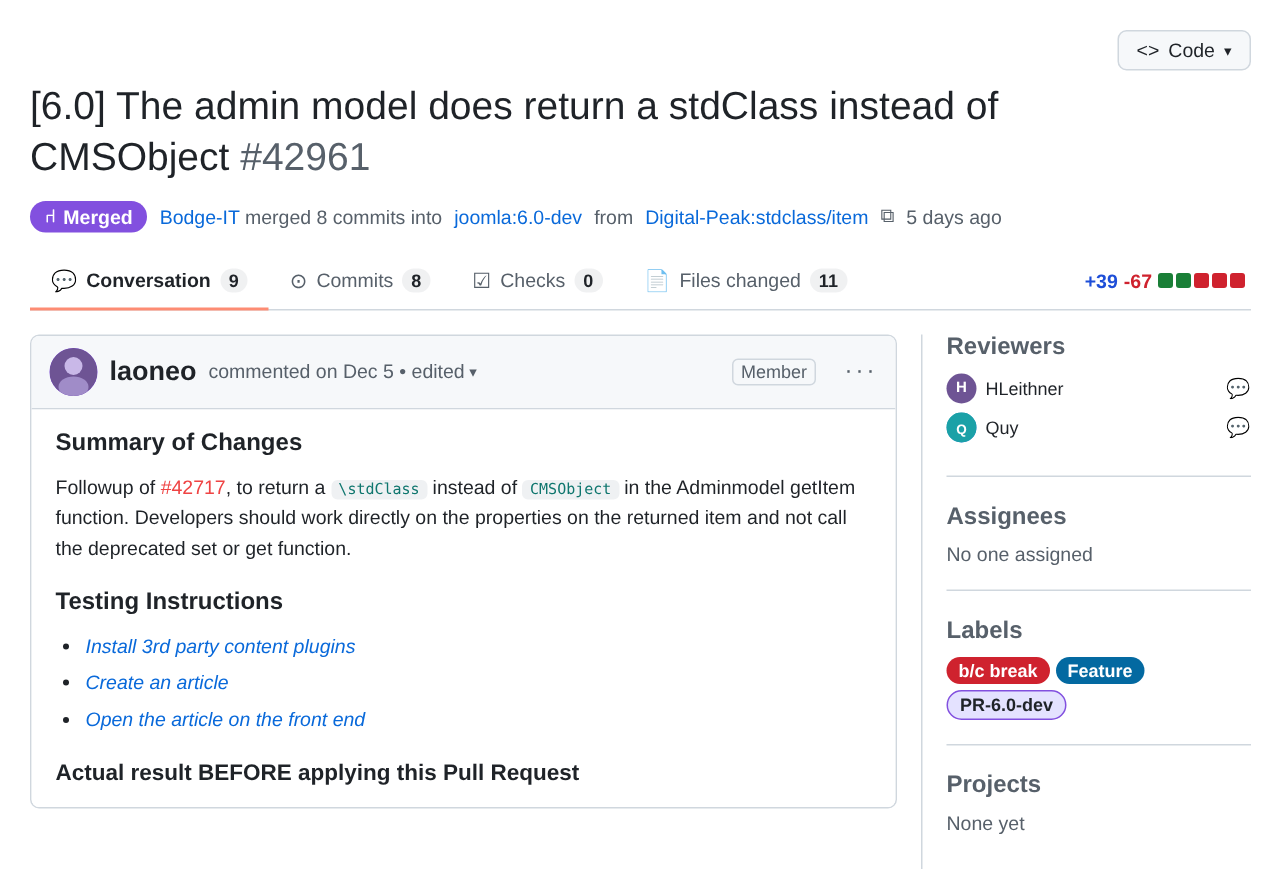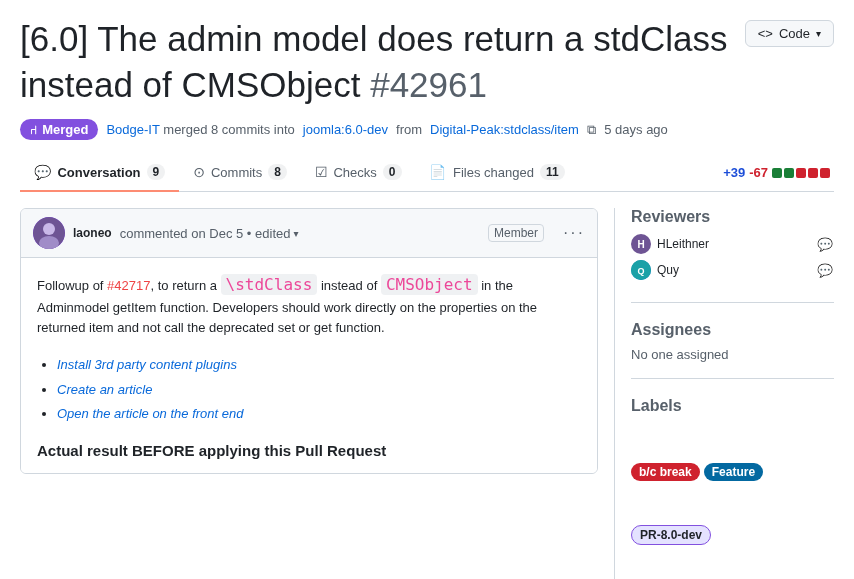--- a/index.html
+++ b/index.html
@@ -18,26 +18,27 @@
     }
 
     
     .title-row {
       display: flex;
       align-items: flex-start;
       justify-content: space-between;
       margin-bottom: 12px;
     }
     .pr-title {
-      font-size: 35px;
+      font-size: 26px;
       font-weight: 400;
       color: #1f2328;
       line-height: 1.3;
       flex: 1;
       margin-right: 16px;
+      margin-top: 38px;
     }
     .pr-title .pr-number {
       color: #57606a;
       font-weight: 300;
     }
     .code-button {
       display: flex;
       align-items: center;
       gap: 6px;
       padding: 5px 12px;
@@ -197,21 +198,21 @@
       display: flex;
       align-items: center;
       justify-content: center;
       font-size: 14px;
       color: white;
       font-weight: 600;
     }
     .comment-author {
       font-weight: 600;
       color: #1f2328;
-      font-size: 12px;
+      font-size: 18px;
     }
     .comment-author-meta {
       font-size: 13px;
       color: #57606a;
     }
     .member-badge {
       display: inline-block;
       border: 1px solid #d0d7de;
       border-radius: 4px;
       padding: 1px 5px;
@@ -249,22 +250,22 @@
     }
     .comment-text a {
       color: #ef4444;
       text-decoration: none;
     }
     .inline-code {
       background: #afb8c133;
       border-radius: 4px;
       padding: 1px 5px;
       font-family: ui-monospace, SFMono-Regular, "SF Mono", Menlo, monospace;
-      font-size: 16px;
-      color: #ec4899;
+      font-size: 10px;
+      color: #0f766e;
     }
     .testing-section {
       margin-top: 16px;
     }
     .bullet-list {
       padding-left: 20px;
       list-style: disc;
       margin-top: 8px;
     }
     .bullet-list li {
@@ -340,21 +341,20 @@
       flex-wrap: wrap;
       gap: 4px;
     }
     .label-badge {
       display: inline-flex;
       align-items: center;
       border-radius: 20px;
       padding: 2px 8px;
       font-size: 12px;
       font-weight: 600;
-      margin-top: 40px;
     }
     .label-bc-break { background: #cf222e; color: white; }
     .label-feature { background: #0369a1; color: white; }
     .label-pr-dev { background: #e4e2ff; color: #1f2328; border: 1px solid #8250df; }
     .projects-none {
       font-size: 13px;
       color: #57606a;
     }
 
     
@@ -473,25 +473,27 @@
                 <span class="arrow">▾</span>
               </span>
             </span>
           </div>
           <div class="comment-actions">
             <span class="member-badge">Member</span>
             <span class="dots-btn">···</span>
           </div>
         </div>
         <div class="comment-body">
+          <p class="section-heading">Summary of Changes</p>
           <p class="comment-text">
             Followup of <a href="#">#42717</a>, to return a <span class="inline-code">\stdClass</span> instead of <span class="inline-code">CMSObject</span> in the Adminmodel getItem function. Developers should work directly on the properties on the returned item and not call the deprecated set or get function.
           </p>
 
           <div class="testing-section">
+            <p class="section-heading">Testing Instructions</p>
             <ul class="bullet-list">
               <li>
                 <a href="#">Install 3rd party content plugins</a>
               </li>
               <li>
                 <a href="#">Create an article</a>
               </li>
               <li>
                 <a href="#">Open the article on the front end</a>
               </li>
@@ -531,21 +533,25 @@
       <div class="sidebar-section">
         <p class="sidebar-label">Assignees</p>
         <p class="no-assigned">No one assigned</p>
       </div>
 
       <div class="sidebar-section">
         <p class="sidebar-label">Labels</p>
         <div class="labels-area">
           <span class="label-badge label-bc-break">b/c break</span>
           <span class="label-badge label-feature">Feature</span>
-          <span class="label-badge label-pr-dev">PR-8.0-dev</span>
+          <span class="label-badge label-pr-dev">PR-6.0-dev</span>
         </div>
       </div>
 
+      <div class="sidebar-section">
+        <p class="sidebar-label">Projects</p>
+        <p class="projects-none">None yet</p>
+      </div>
 
     </div>
   </div>
 
 </div>
 
 </body></html>

